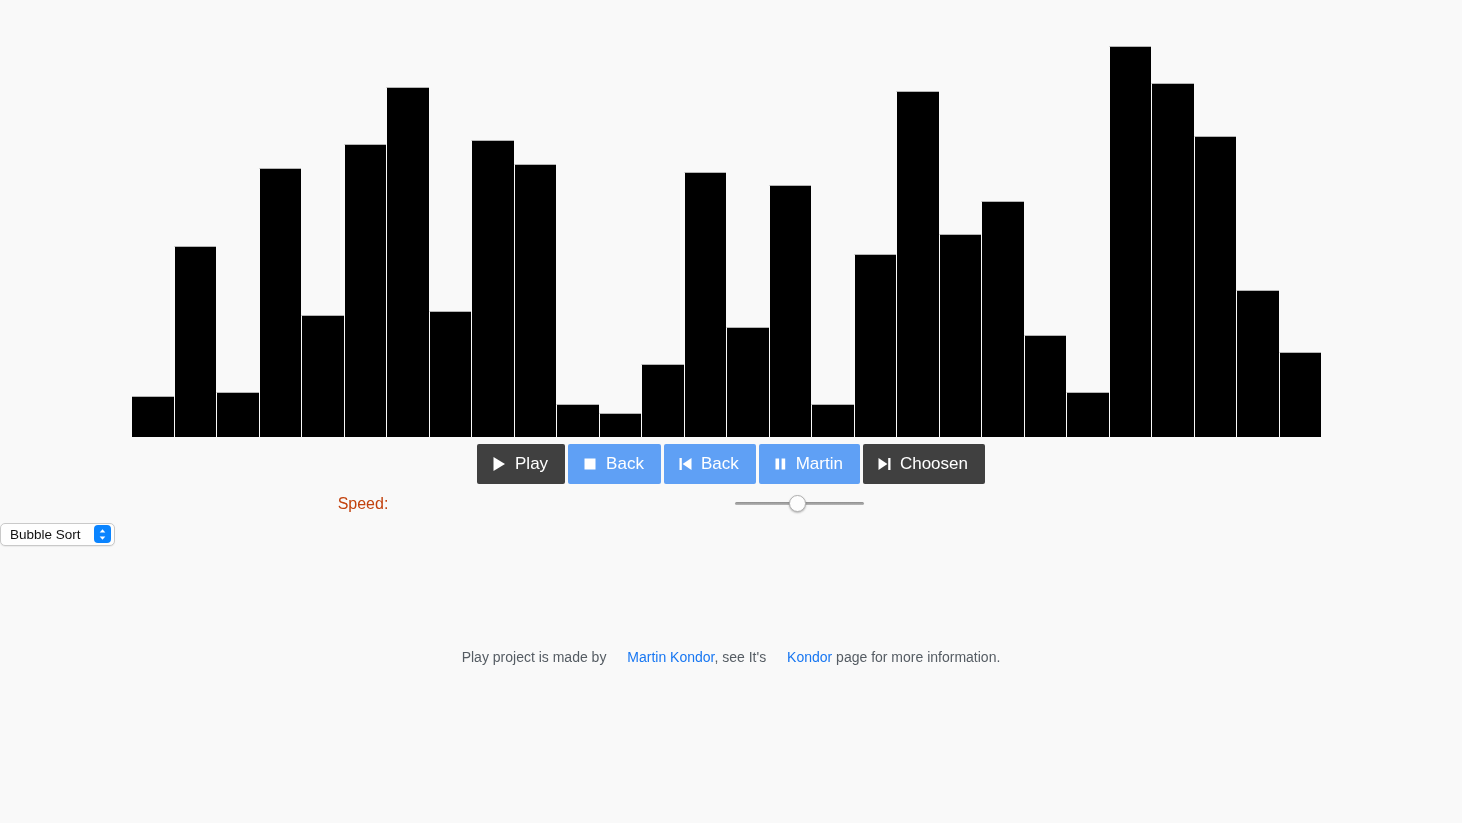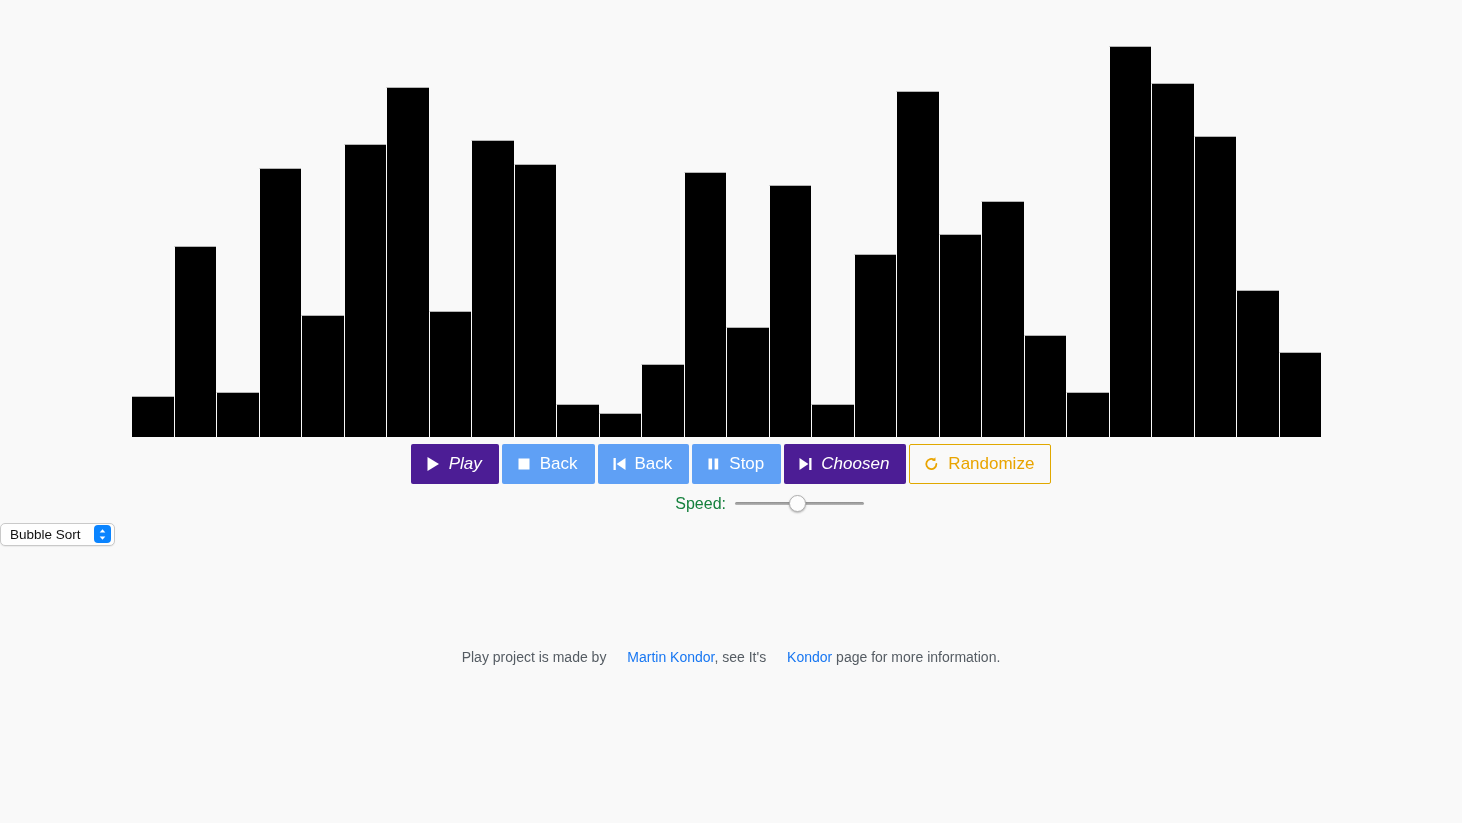--- a/index.html
+++ b/index.html
@@ -48,43 +48,43 @@
     border: 1px solid transparent;
     border-radius: 2px;
     color: #ffffff;
     display: inline-flex;
     align-items: center;
     gap: 9px;
     cursor: pointer;
     white-space: nowrap;
   }
   .btn .gly { display: inline-flex; align-items: center; justify-content: center; }
-  .btn-primary { background: #4c1d95; font-style: italic; }
+  .btn-primary { background: #404040; }
   .btn-info    { background: #5fa0f5; }
   .btn-outline {
     background: transparent;
     border: 1px solid #e0a800;
     color: #e9a400;
   }
 
   
   .rows {
     position: absolute;
     left: 0; top: 489px;
     width: 1462px;
   }
   .row {
     display: flex; align-items: center;
     justify-content: flex-start;
     height: 29px;
   }
   .row .lbl {
     font-size: 16px;
-    color: #15803d;
-    text-align: right;
+    color: #c2410c;
+    text-align: center;
     width: 735px;
     padding-right: 9px;
     white-space: nowrap;
   }
   .slider {
     position: relative;
     height: 22px;
     display: flex; align-items: center;
   }
   .slider .track {
@@ -206,39 +206,30 @@
         </span>
         <span>Back</span>
       </div>
       <div class="btn btn-info">
         <span class="gly">
           <svg width="13" height="16" viewBox="0 0 13 16">
             <rect x="1.5" y="2.5" width="3.6" height="11" fill="#fff"></rect>
             <rect x="7.6" y="2.5" width="3.6" height="11" fill="#fff"></rect>
           </svg>
         </span>
-        <span>Stop</span>
+        <span>Martin</span>
       </div>
       <div class="btn btn-primary">
         <span class="gly">
           <svg width="13" height="16" viewBox="0 0 13 16">
             <path d="M0.5 2 L0.5 14 L9.4 8 Z" fill="#fff"></path>
             <rect x="10.2" y="2" width="2.3" height="12" fill="#fff"></rect>
           </svg>
         </span>
         <span>Choosen</span>
-      </div>
-      <div class="btn btn-outline">
-        <span class="gly">
-          <svg width="15" height="16" viewBox="0 0 16 16">
-            <path d="M13.2 8 A5.4 5.4 0 1 1 11.1 3.7" fill="none" stroke="#e9a400" stroke-width="1.9" stroke-linecap="round"></path>
-            <path d="M12.2 0.8 L12.2 4.6 L8.5 4.6 Z" fill="#e9a400"></path>
-          </svg>
-        </span>
-        <span>Randomize</span>
       </div>
     </div>
 
   <div class="rows">
 
     <div class="row">
       <span class="lbl">Speed:</span>
       <div class="slider" id="speed-slider">
         <div class="track"></div>
         <div class="thumb" id="speed-thumb" style="left: 53.76px;"></div>

